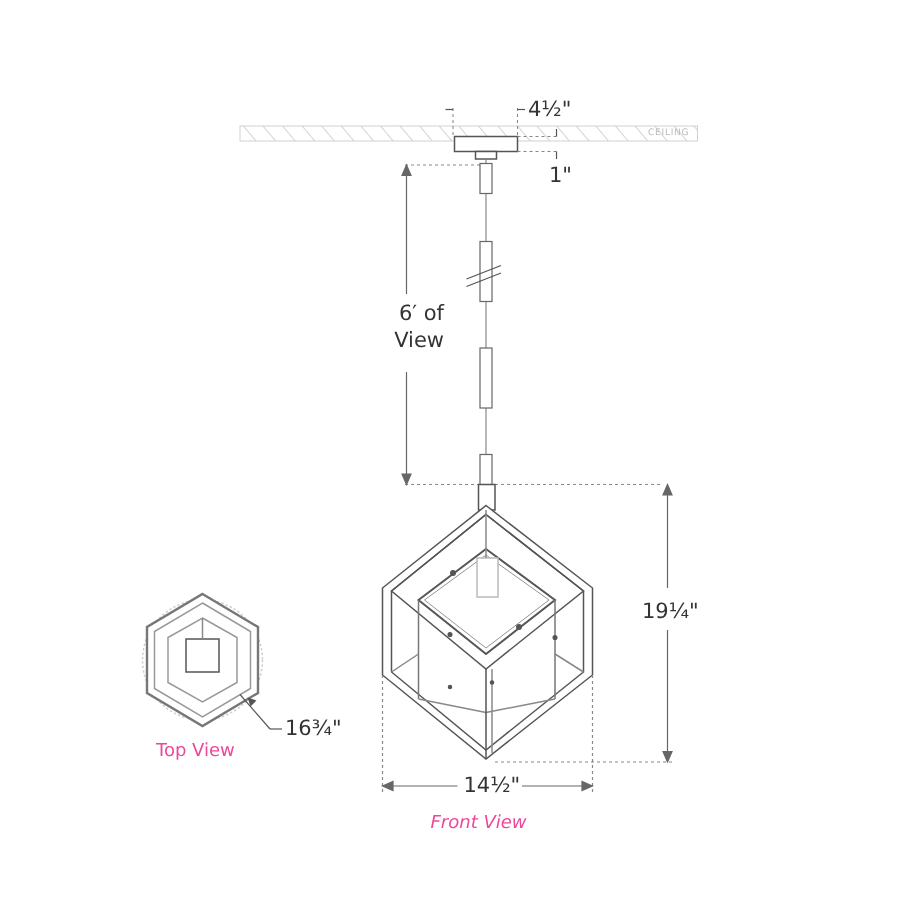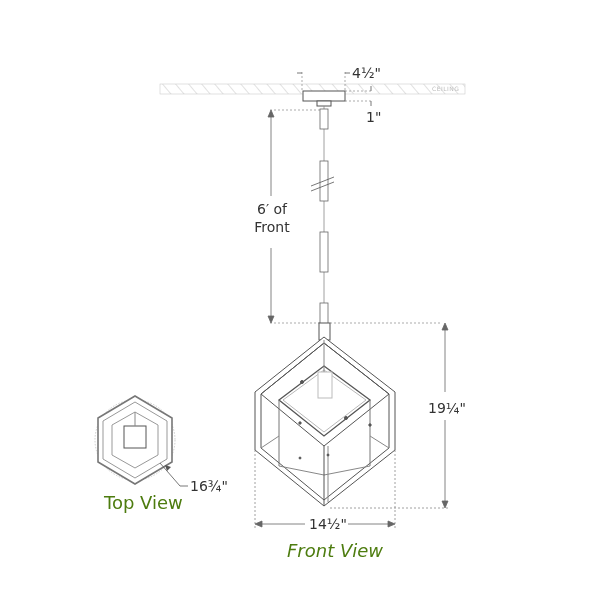--- a/index.html
+++ b/index.html
@@ -1,21 +1,21 @@
 <!DOCTYPE html>
 <html><head>
 <meta charset="utf-8">
 <style>
   html, body { margin:0; padding:0; background:#ffffff; }
   body { width:600px; height:600px; position:relative; overflow:hidden; font-family:"Liberation Sans", sans-serif; color:#333; }
   svg { position:absolute; left:0; top:0; }
   .lbl { position:absolute; font-family:"DejaVu Sans", sans-serif; color:#333; white-space:nowrap; line-height:1; }
   .dim { font-size:14px; }
-  .view { font-size:18px; color:#4d7c0f; }
-  .chain { font-size:14px; text-align:center; line-height:1.25; }
+  .view { font-size:12px; color:#ec4899; }
+  .chain { font-size:14px; text-align:right; line-height:1.25; }
   .ceil { font-size:6px; color:#bbb; letter-spacing:0.5px; }
 </style>
 </head>
 <body>
 
 <svg width="600" height="600" viewBox="0 0 600 600">
   <defs>
     <pattern id="hatch" width="10" height="10" patternUnits="userSpaceOnUse" patternTransform="rotate(-40)">
       <line x1="0" y1="0" x2="0" y2="10" stroke="#c4c4c4" stroke-width="1"></line>
     </pattern>
@@ -123,19 +123,19 @@
     <polygon points="165,465 167,471 171,467" fill="#555" stroke="none"></polygon>
     <line x1="180" y1="486" x2="188" y2="486" stroke="#555" stroke-width="0.8"></line>
   </g>
 </svg>
 
 <div class="lbl ceil" style="left:432px; top:86px;">CEILING</div>
 <div class="lbl dim" style="left:352px; top:66px;">4½"</div>
 <div class="lbl dim" style="left:366px; top:110px;">1"</div>
 <div class="lbl chain" style="left:248px; top:201px; width:48px;">
   <div>6′ of</div>
-  <div>Front</div>
+  <div>View</div>
 </div>
 <div class="lbl dim" style="left:428px; top:401px;">19¼"</div>
 <div class="lbl dim" style="left:309px; top:517px;">14½"</div>
 <div class="lbl dim" style="left:190px; top:479px;">16¾"</div>
 <div class="lbl view" style="left:287px; top:542px;font-style:italic;">Front View</div>
 <div class="lbl view" style="left:104px; top:494px;">Top View</div>
 
 </body></html>

